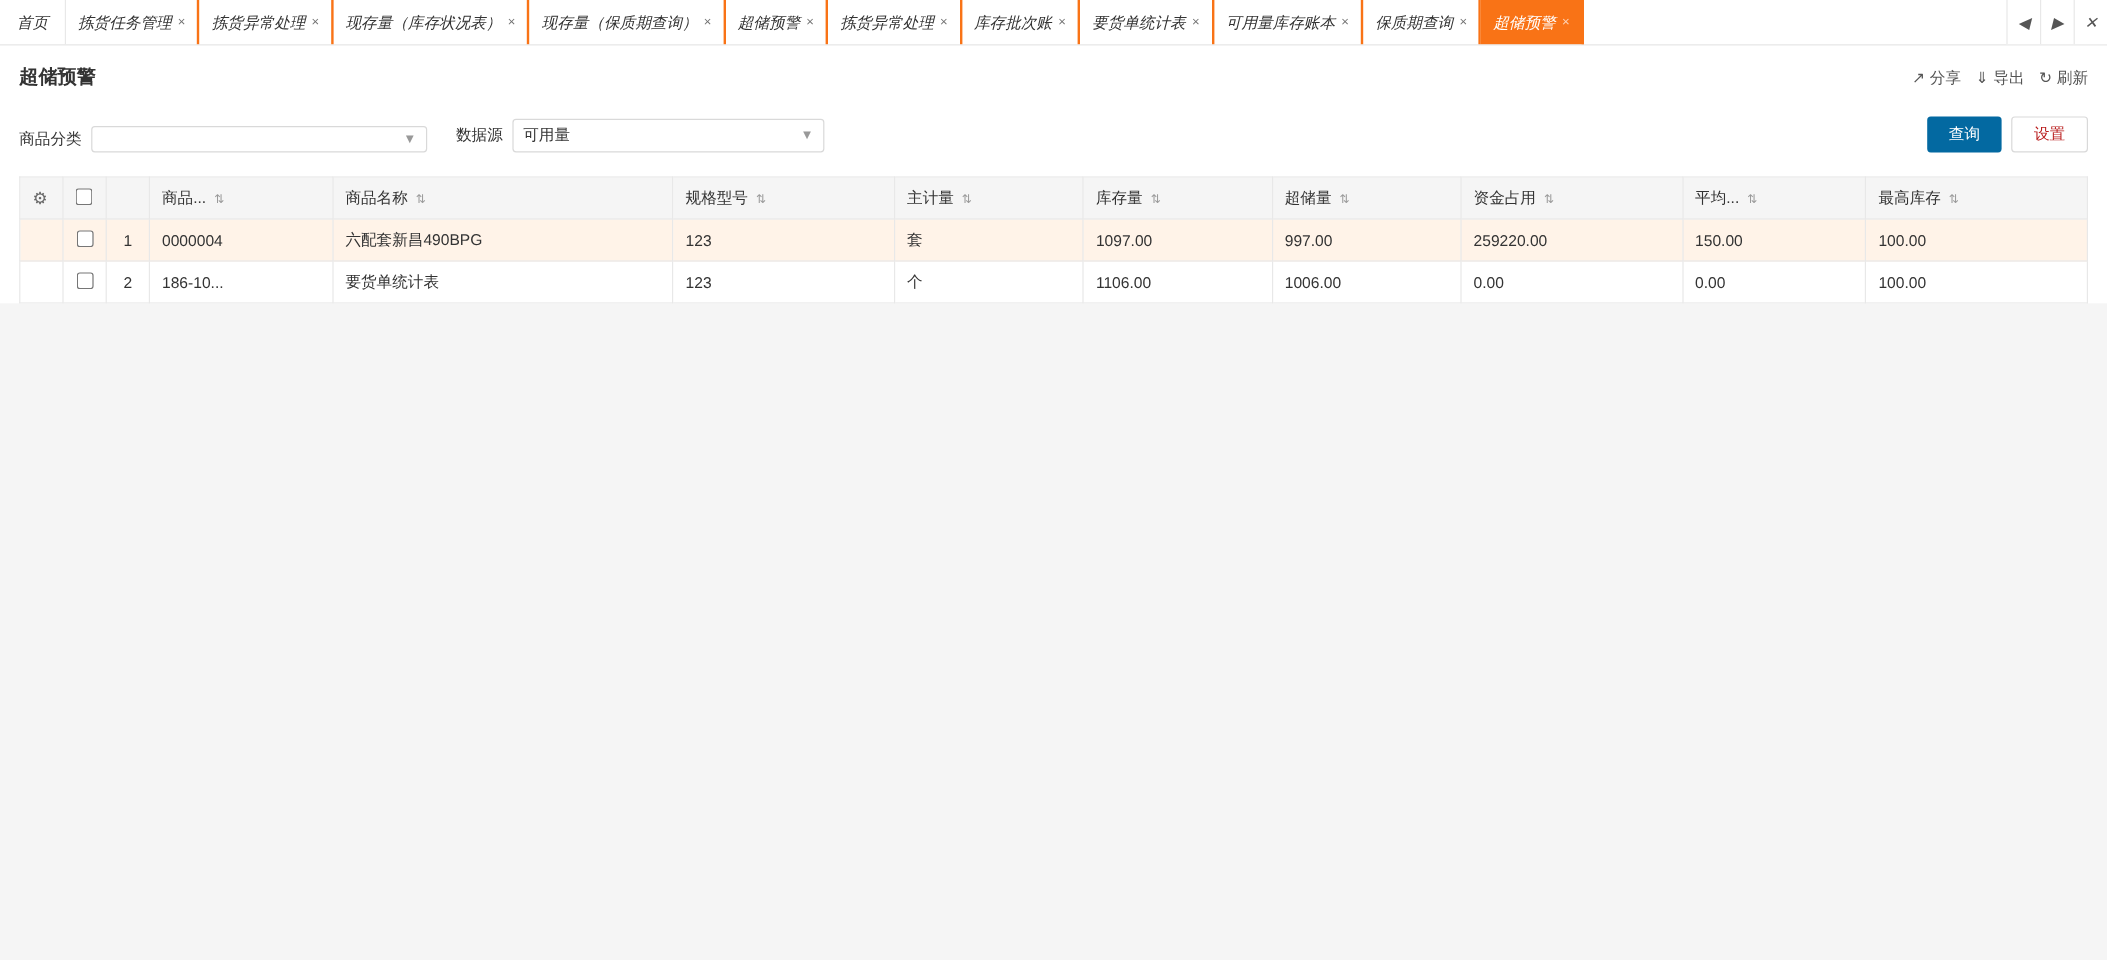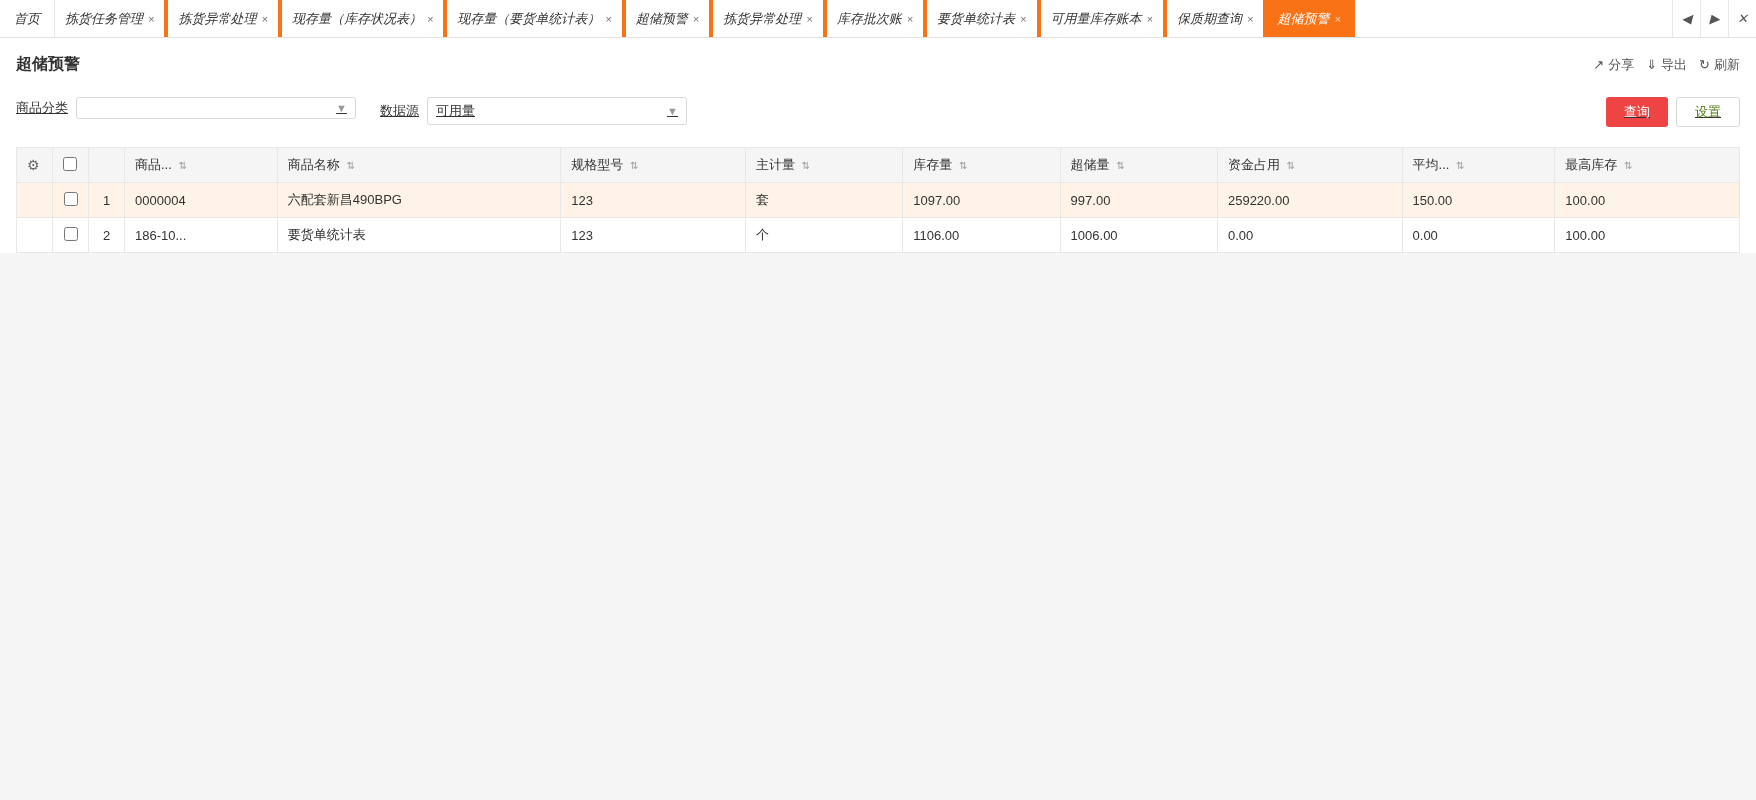--- a/index.html
+++ b/index.html
@@ -17,21 +17,21 @@
     }
     .nav-item {
       display: flex;
       align-items: center;
       padding: 0 10px;
       height: 100%;
       white-space: nowrap;
       cursor: pointer;
       font-size: 13px;
       color: #333;
-      border-right: 4px solid #f97316;
+      border-right: 2px solid #f97316;
       flex-shrink: 0;
     }
     .nav-item.active {
       background: #f97316;
       color: #fff;
     }
     .nav-item .close-x {
       margin-left: 5px;
       font-size: 11px;
       color: inherit;
@@ -97,25 +97,24 @@
       align-items: center;
       gap: 4px;
       color: #555;
       cursor: pointer;
       font-size: 13px;
     }
 
     
     .filter-bar {
       display: flex;
-      align-items: flex-start;
+      align-items: flex-end;
       gap: 24px;
       margin-bottom: 12px;
       padding: 8px 0;
-      text-decoration: underline;
     }
     .filter-item {
       display: flex;
       align-items: center;
       gap: 8px;
     }
     .filter-label {
       font-size: 13px;
       color: #333;
       white-space: nowrap;
@@ -138,31 +137,31 @@
     .filter-select-arrow {
       color: #999;
       font-size: 11px;
     }
     .filter-actions {
       margin-left: auto;
       display: flex;
       gap: 8px;
     }
     .btn-query {
-      background: #ef4444;
+      background: #0369a1;
       color: #fff;
       border: none;
       border-radius: 3px;
       padding: 6px 18px;
       cursor: pointer;
       font-size: 13px;
     }
     .btn-settings {
       background: #fff;
-      color: #4d7c0f;
+      color: #b91c1c;
       border: 1px solid #d9d9d9;
       border-radius: 3px;
       padding: 5px 18px;
       cursor: pointer;
       font-size: 13px;
     }
 
     
     .data-table {
       width: 100%;
@@ -228,21 +227,21 @@
     <span>拣货异常处理</span>
     <span class="close-x">×</span>
   </div>
 
   <div class="nav-item">
     <span>现存量（库存状况表）</span>
     <span class="close-x">×</span>
   </div>
 
   <div class="nav-item">
-    <span>现存量（要货单统计表）</span>
+    <span>现存量（保质期查询）</span>
     <span class="close-x">×</span>
   </div>
 
   <div class="nav-item">
     <span>超储预警</span>
     <span class="close-x">×</span>
   </div>
 
   <div class="nav-item">
     <span>拣货异常处理</span>

